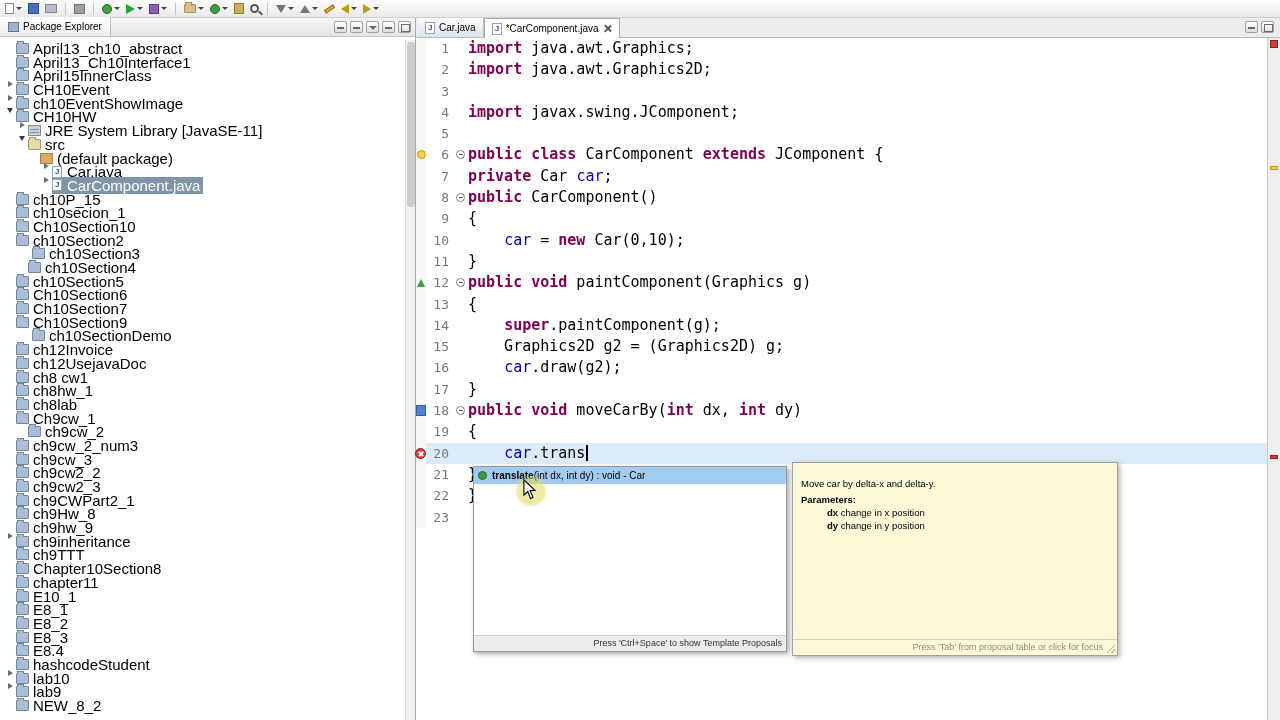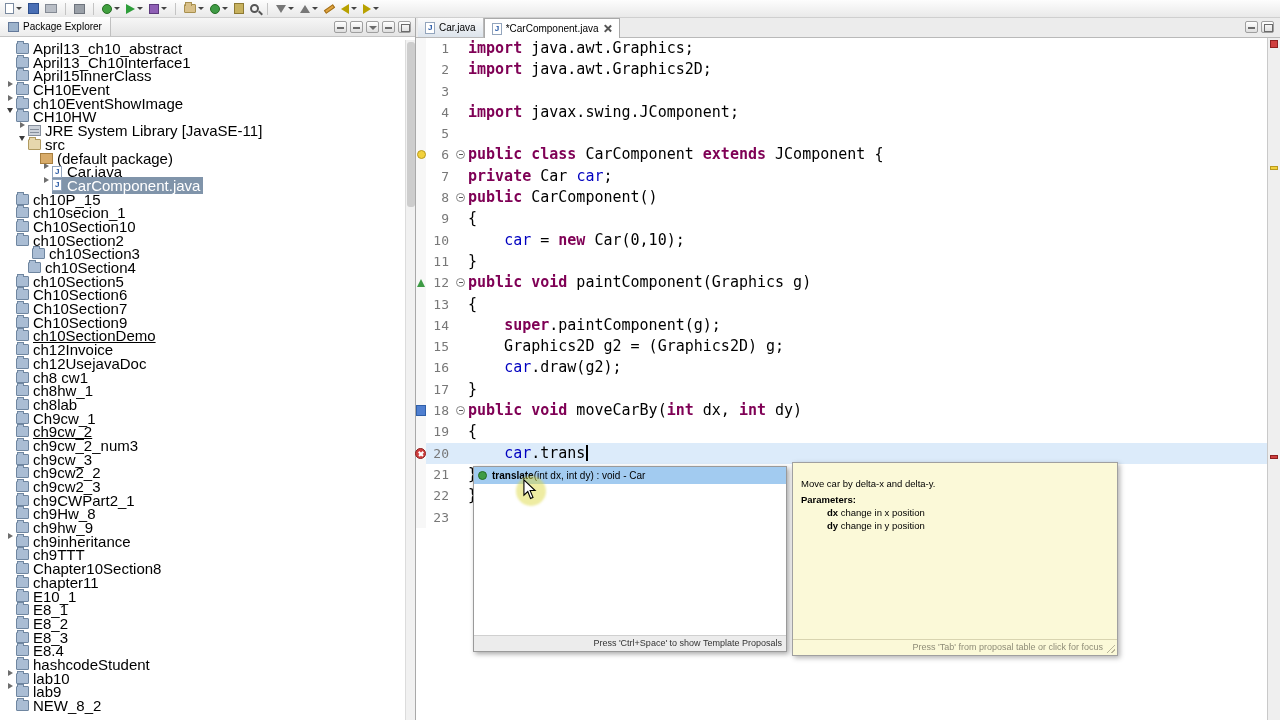--- a/index.html
+++ b/index.html
@@ -341,21 +341,21 @@
             <span>Ch10Section7</span>
           </span>
         </div>
         <div class="trow" style="padding-left: 4px;">
           <span class="arr"></span>
           <span class="tlab">
             <span class="ico ico-project"></span>
             <span>Ch10Section9</span>
           </span>
         </div>
-        <div class="trow" style="padding-left: 4px; text-decoration: underline;">
+        <div class="trow" style="padding-left: 20px;">
           <span class="arr"></span>
           <span class="tlab">
             <span class="ico ico-project"></span>
             <span>ch10SectionDemo</span>
           </span>
         </div>
         <div class="trow" style="padding-left: 4px;">
           <span class="arr"></span>
           <span class="tlab">
             <span class="ico ico-project"></span>
@@ -390,21 +390,21 @@
             <span>ch8lab</span>
           </span>
         </div>
         <div class="trow" style="padding-left: 4px;">
           <span class="arr"></span>
           <span class="tlab">
             <span class="ico ico-project"></span>
             <span>Ch9cw_1</span>
           </span>
         </div>
-        <div class="trow" style="padding-left: 4px; text-decoration: underline;">
+        <div class="trow" style="padding-left: 16px;">
           <span class="arr"></span>
           <span class="tlab">
             <span class="ico ico-project"></span>
             <span>ch9cw_2</span>
           </span>
         </div>
         <div class="trow" style="padding-left: 4px;">
           <span class="arr"></span>
           <span class="tlab">
             <span class="ico ico-project"></span>

